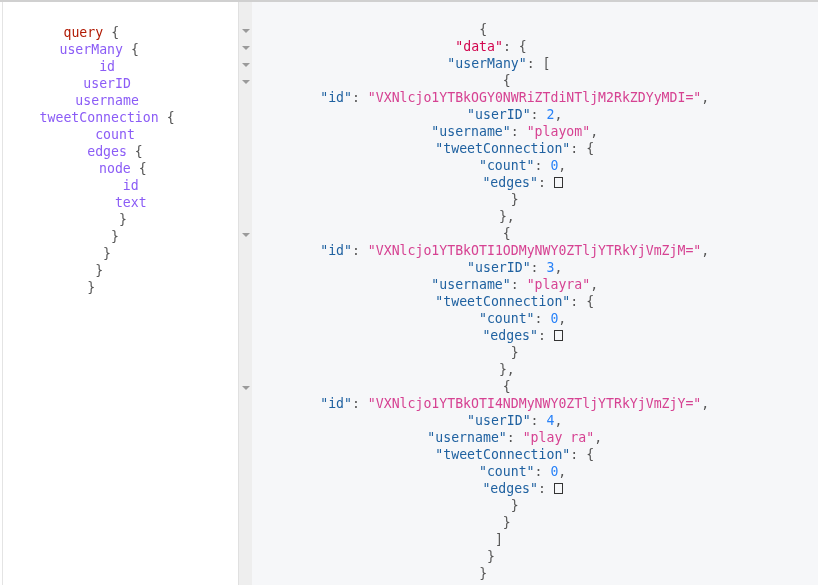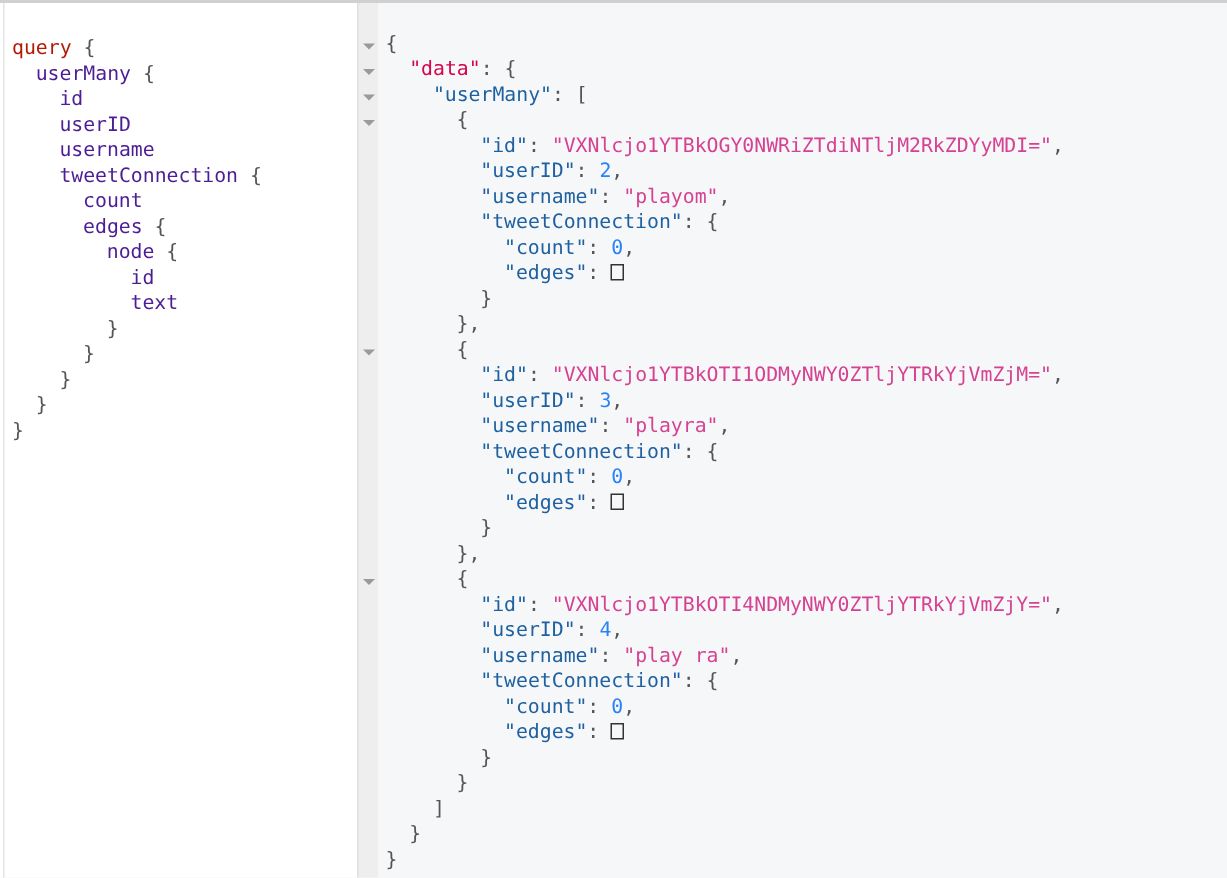--- a/index.html
+++ b/index.html
@@ -3,24 +3,24 @@
 <meta charset="utf-8">
 <style>
   html, body { margin:0; padding:0; }
   body { width:818px; height:585px; overflow:hidden; background:#f6f7f9; position:relative;
          font-family:"DejaVu Sans Mono", "Liberation Mono", monospace; font-size:13.2px; }
   .topbar { position:absolute; left:0; top:0; width:818px; height:2px; background:#d0d0d0; }
   .query-pane { position:absolute; left:0; top:2px; width:238px; height:583px; background:#ffffff; }
   .query-pane .leftline { position:absolute; left:2px; top:0; width:1px; height:100%; background:#e4e4e4; }
   .gutter { position:absolute; left:238px; top:2px; width:14px; height:583px; background:#eeeeee; border-left:1px solid #e0e0e0; box-sizing:border-box; }
   .result-pane { position:absolute; left:252px; top:2px; width:566px; height:583px; background:#f6f7f9; }
-  .code { position:absolute; white-space:pre; line-height:17px; }
+  .code { position:absolute; white-space:pre; line-height:17px;text-align:center; }
   .line { height:17px; }
   .kw { color:#b11a04; }
-  .field { color:#4c1d95; }
+  .field { color:#8b5cf6; }
   .punc { color:#555555; }
   .key { color:#1f61a0; }
   .datakey { color:#d2054e; }
   .str { color:#d64292; }
   .num { color:#2882f9; }
   .emptybox { display:inline-block; width:9px; height:11px; border:1px solid #333; vertical-align:-1px; box-sizing:border-box; }
   .fold { position:absolute; left:242px; width:0; height:0; border-left:4px solid transparent; border-right:4px solid transparent; border-top:4px solid #9a9a9a; }
 </style>
 </head>
 <body>

